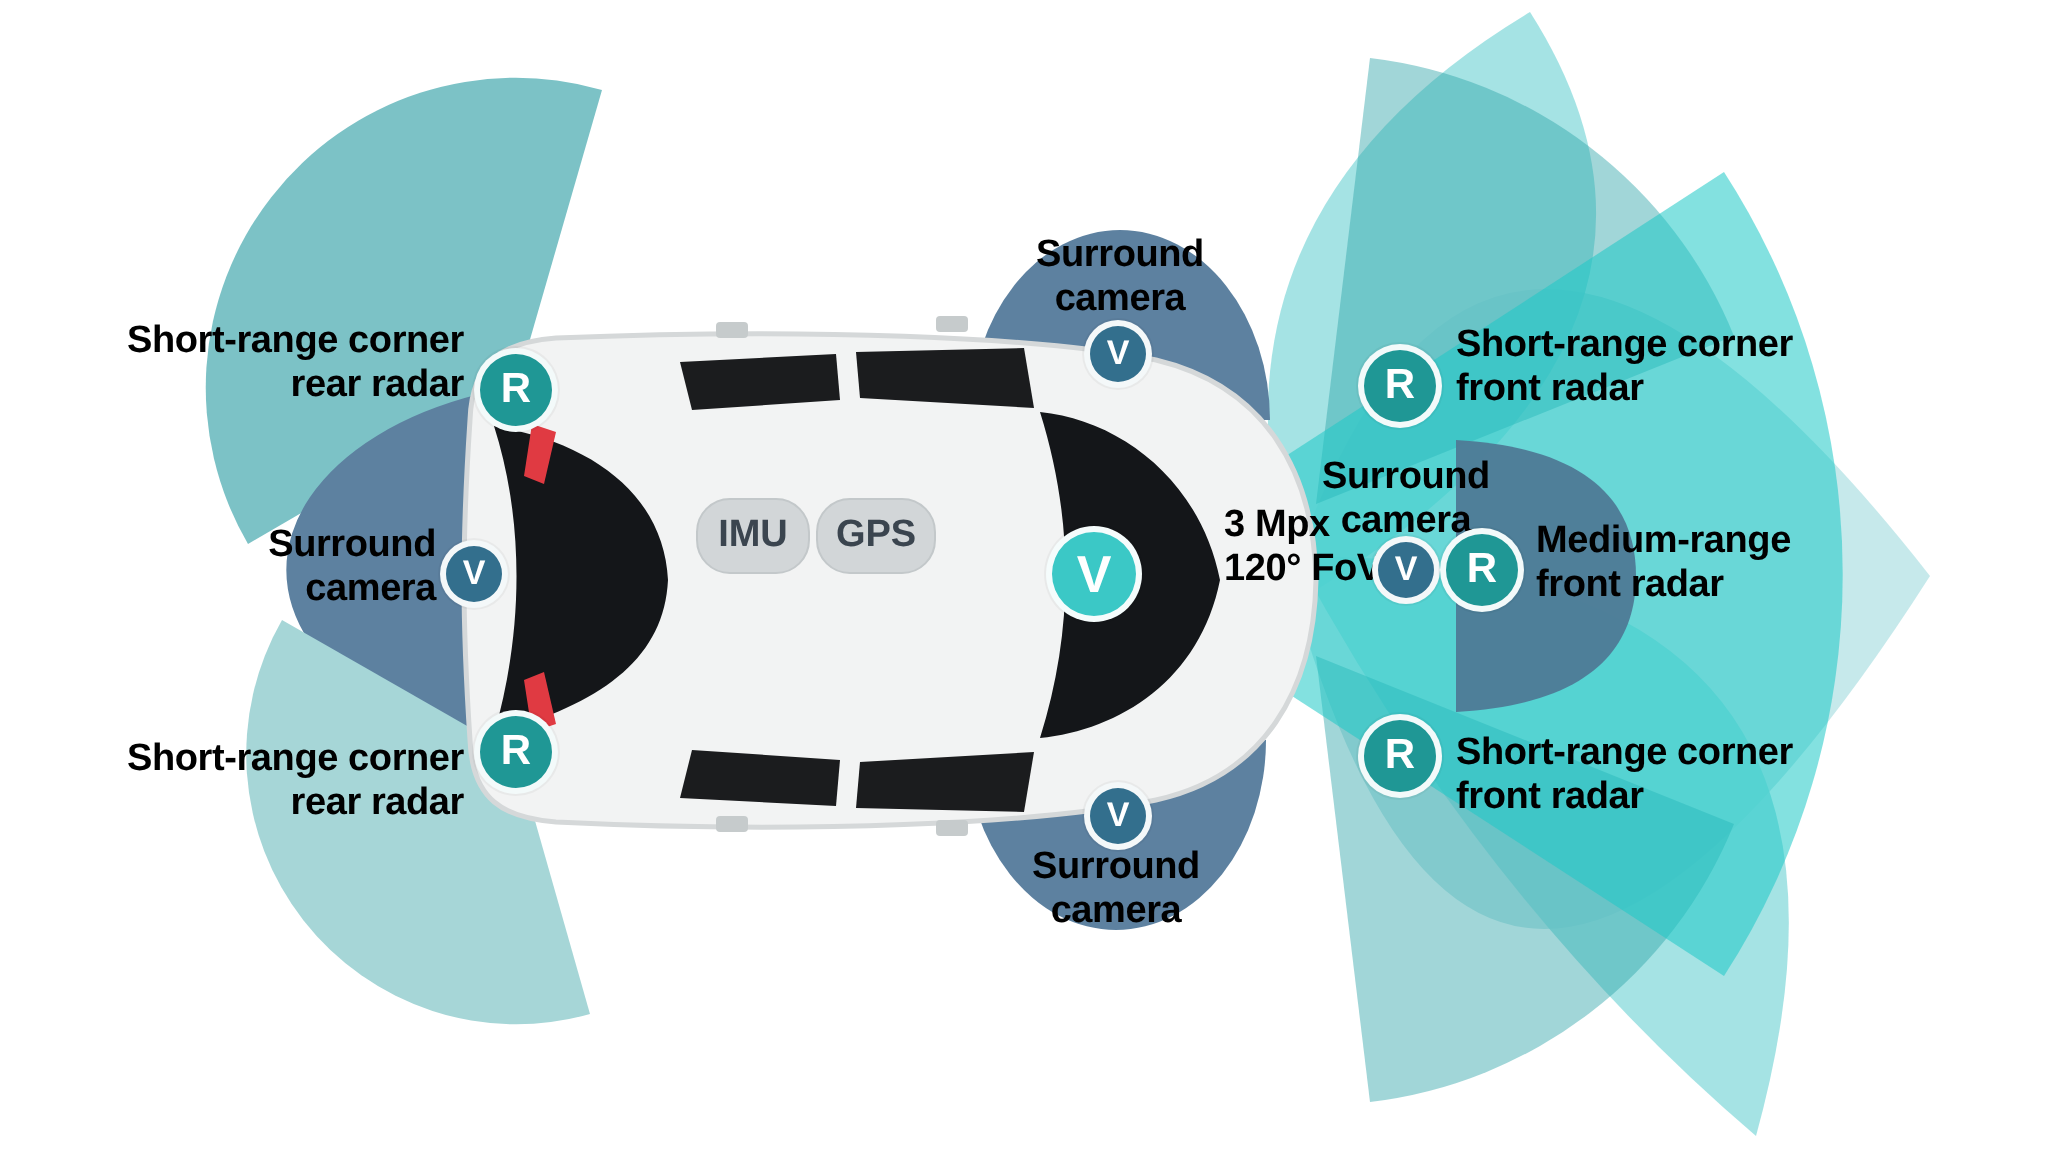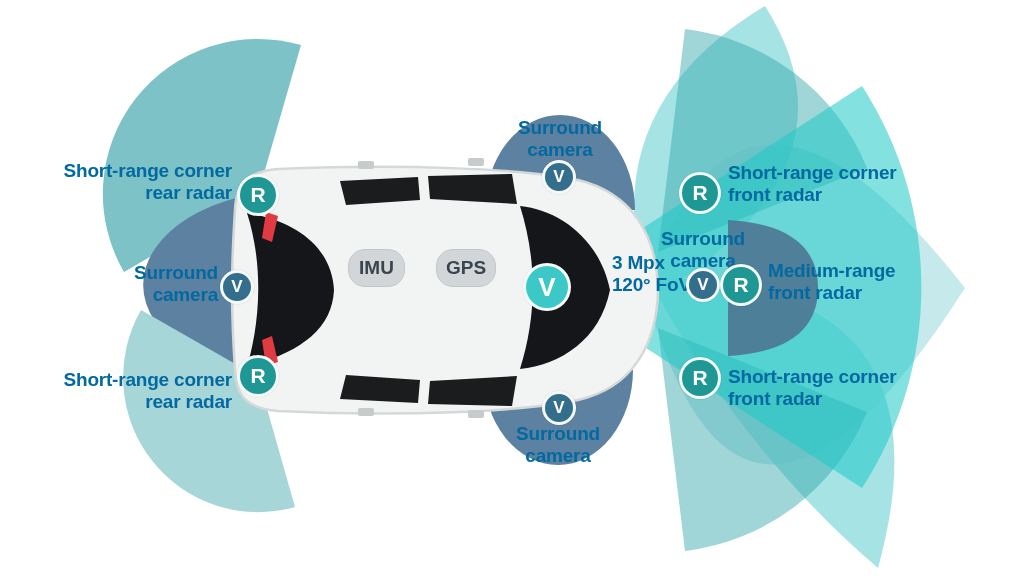--- a/index.html
+++ b/index.html
@@ -3,21 +3,21 @@
 <meta charset="utf-8">
 <style>
   html,body{margin:0;padding:0;background:#ffffff;}
   .stage{
     position:relative;width:1024px;height:576px;overflow:hidden;
     background:#ffffff;
     font-family:"Liberation Sans","DejaVu Sans",sans-serif;
   }
   .stage svg{position:absolute;left:0;top:0;}
   .label{
-    position:absolute;color:#0369a1;font-weight:700;font-size:19px;
+    position:absolute;color:#000000;font-weight:700;font-size:19px;
     line-height:22px;letter-spacing:-0.2px;z-index:4;
   }
   .label span{display:block;}
   .align-right{text-align:right;}
   .align-center{text-align:center;}
   .align-left{text-align:left;}
   .badge{
     position:absolute;z-index:6;border-radius:50%;
     display:flex;align-items:center;justify-content:center;
     color:#ffffff;font-weight:700;box-sizing:border-box;
@@ -122,21 +122,21 @@
     <span>Short-range corner</span>
     <span>front radar</span>
   </div>
 
   <div class="label align-left" style="left:728px;top:366px;width:180px">
     <span>Short-range corner</span>
     <span>front radar</span>
   </div>
 
   <div class="chip" style="left:348px;top:249px;width:55px">IMU</div>
-  <div class="chip" style="left:436px;top:249px;width:58px">GPS</div>
+  <div class="chip" style="left:408px;top:249px;width:58px">GPS</div>
 
   <div class="badge badge-r" style="left:237px;top:174px">R</div>
   <div class="badge badge-v" style="left:220px;top:270px">V</div>
   <div class="badge badge-r" style="left:237px;top:355px">R</div>
   <div class="badge badge-v" style="left:542px;top:160px">V</div>
   <div class="badge badge-v" style="left:542px;top:391px">V</div>
   <div class="badge badge-v-front" style="left:523px;top:263px">V</div>
   <div class="badge badge-r" style="left:679px;top:172px">R</div>
   <div class="badge badge-v" style="left:686px;top:268px">V</div>
   <div class="badge badge-r" style="left:720px;top:264px">R</div>

